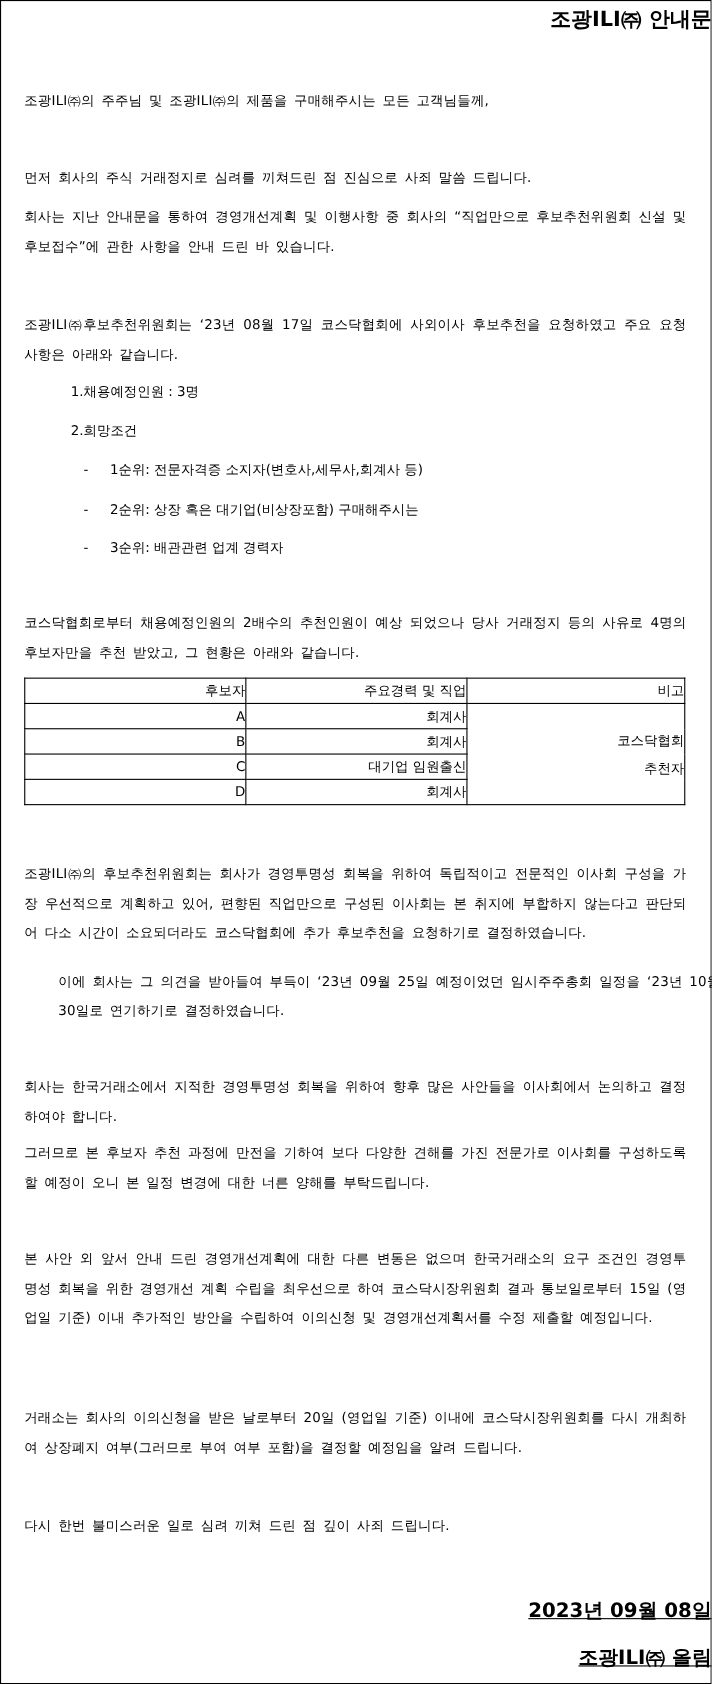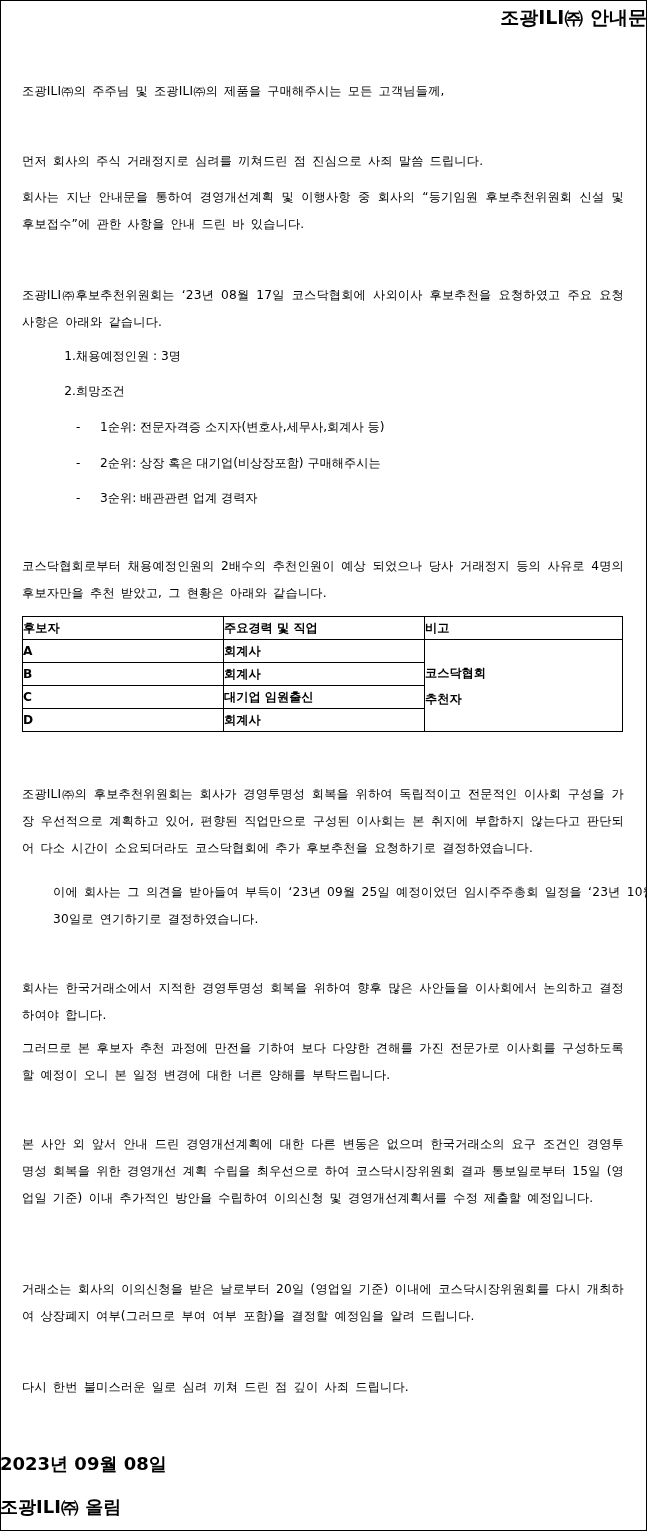--- a/index.html
+++ b/index.html
@@ -51,46 +51,47 @@
     table.cand {
       position: absolute;
       left: 22px;
       top: 616px;
       width: 601px;
       border-collapse: collapse;
       font-size: 12.2px;
     }
     table.cand th, table.cand td {
       border: 1px solid #000;
-      text-align: left;
-      font-weight: bold;
+      text-align: right;
+      font-weight: normal;
       height: 22px;
       padding: 0;
     }
     table.cand td.note { line-height: 26px; }
     .sign {
       position: absolute;
       left: 0; right: 0;
-      text-align: left;
+      text-align: right;
       font-weight: bold;
       font-size: 18px;
+      text-decoration: underline;
     }
   </style>
 </head>
 <body>
 
 <div class="frame"></div>
 
 <div class="title" style="top:5px;text-align:right;">조광ILI㈜ 안내문</div>
 
 <div class="p" style="top:78px;">조광ILI㈜의 주주님 및 조광ILI㈜의 제품을 구매해주시는 모든 고객님들께,</div>
 
 <div class="p" style="top:148px;">먼저 회사의 주식 거래정지로 심려를 끼쳐드린 점 진심으로 사죄 말씀 드립니다.</div>
 
-<div class="p" style="top:184px;">회사는 지난 안내문을 통하여 경영개선계획 및 이행사항 중 회사의 “등기임원 후보추천위원회 신설 및 후보접수”에 관한 사항을 안내 드린 바 있습니다.</div>
+<div class="p" style="top:184px;">회사는 지난 안내문을 통하여 경영개선계획 및 이행사항 중 회사의 “직업만으로 후보추천위원회 신설 및 후보접수”에 관한 사항을 안내 드린 바 있습니다.</div>
 
 <div class="p" style="top:282px;">조광ILI㈜후보추천위원회는 ‘23년 08월 17일 코스닥협회에 사외이사 후보추천을 요청하였고 주요 요청사항은 아래와 같습니다.</div>
 
 <div class="num-item" style="top:348px;">
   <span class="n">1.</span><span>채용예정인원 : 3명</span>
 </div>
 <div class="num-item" style="top:383px;">
   <span class="n">2.</span><span>희망조건</span>
 </div>
 

